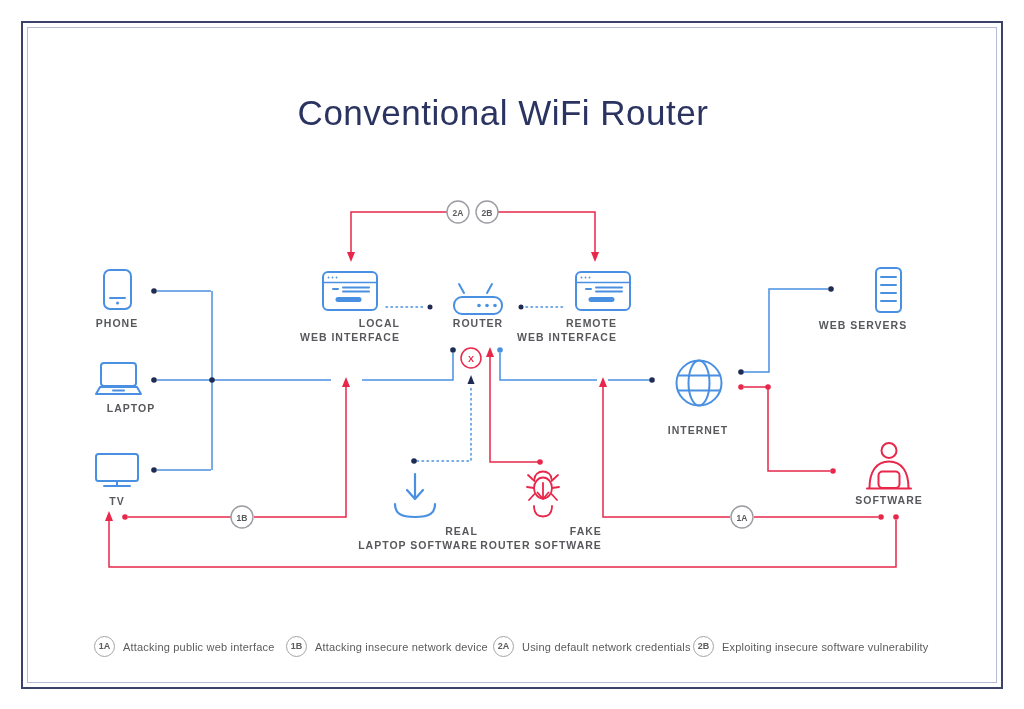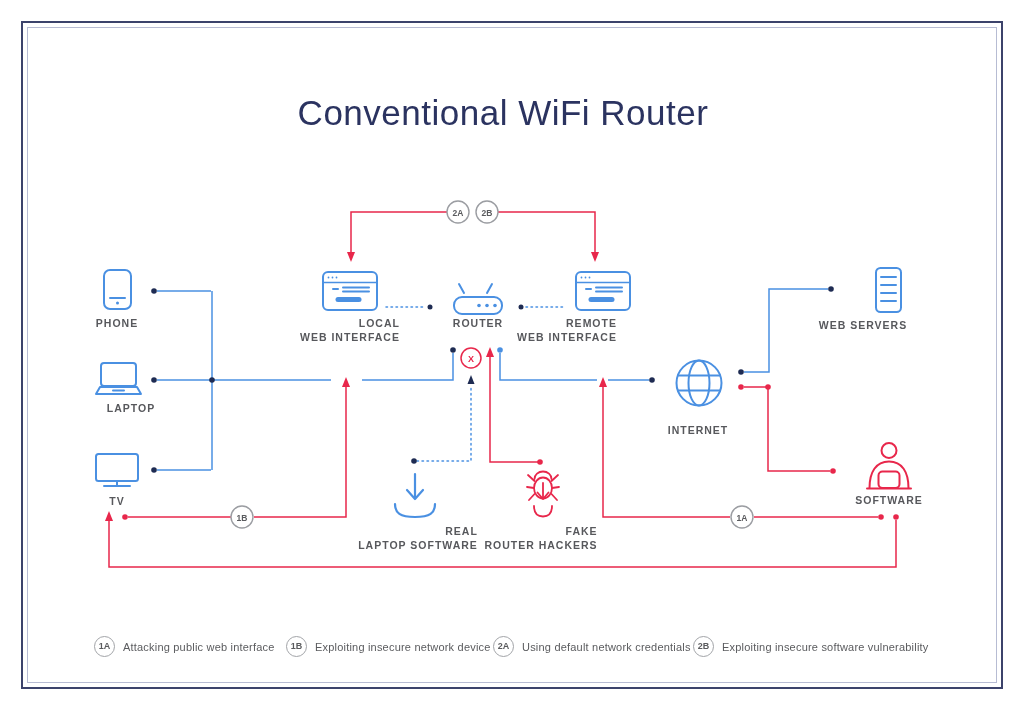--- a/index.html
+++ b/index.html
@@ -226,30 +226,30 @@
 WEB INTERFACE</div>
   <div class="node-label" style="left:478px;top:317px">ROUTER</div>
   <div class="node-label" style="left:567px;top:317px">REMOTE
 WEB INTERFACE</div>
   <div class="node-label" style="left:698px;top:424px">INTERNET</div>
   <div class="node-label" style="left:863px;top:319px">WEB SERVERS</div>
   <div class="node-label" style="left:889px;top:494px">SOFTWARE</div>
   <div class="node-label" style="left:418px;top:525px">REAL
 LAPTOP SOFTWARE</div>
   <div class="node-label" style="left:541px;top:525px">FAKE
-ROUTER HACKERS</div>
+ROUTER SOFTWARE</div>
 
   <div>
     <div class="legend-item" style="left:94px">
       <span class="legend-badge">1A</span>
       <span class="legend-text">Attacking public web interface</span>
     </div>
     <div class="legend-item" style="left:286px">
       <span class="legend-badge">1B</span>
-      <span class="legend-text">Exploiting insecure network device</span>
+      <span class="legend-text">Attacking insecure network device</span>
     </div>
     <div class="legend-item" style="left:493px">
       <span class="legend-badge">2A</span>
       <span class="legend-text">Using default network credentials</span>
     </div>
     <div class="legend-item" style="left:693px">
       <span class="legend-badge">2B</span>
       <span class="legend-text">Exploiting insecure software vulnerability</span>
     </div>
   </div>

